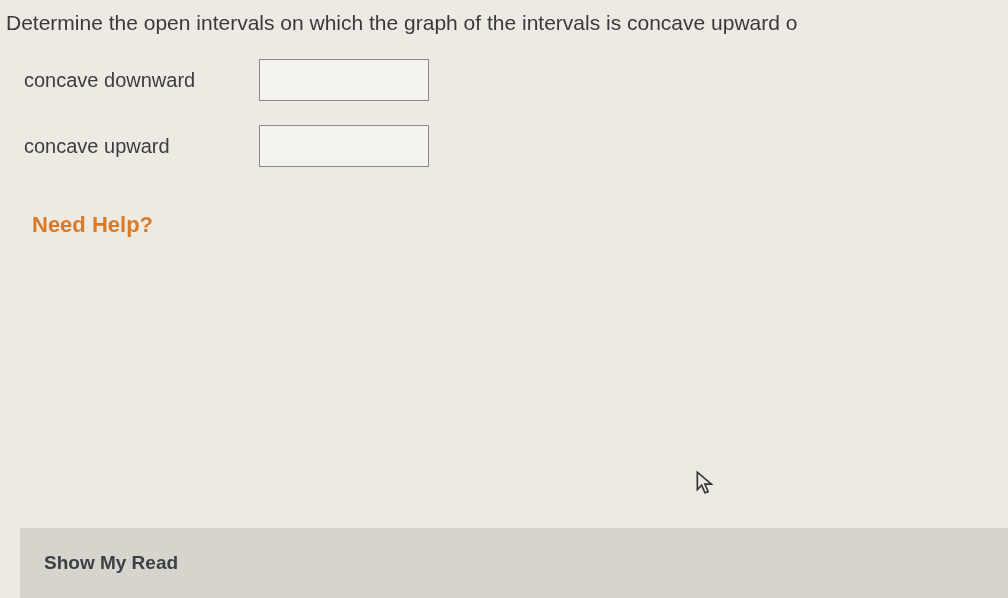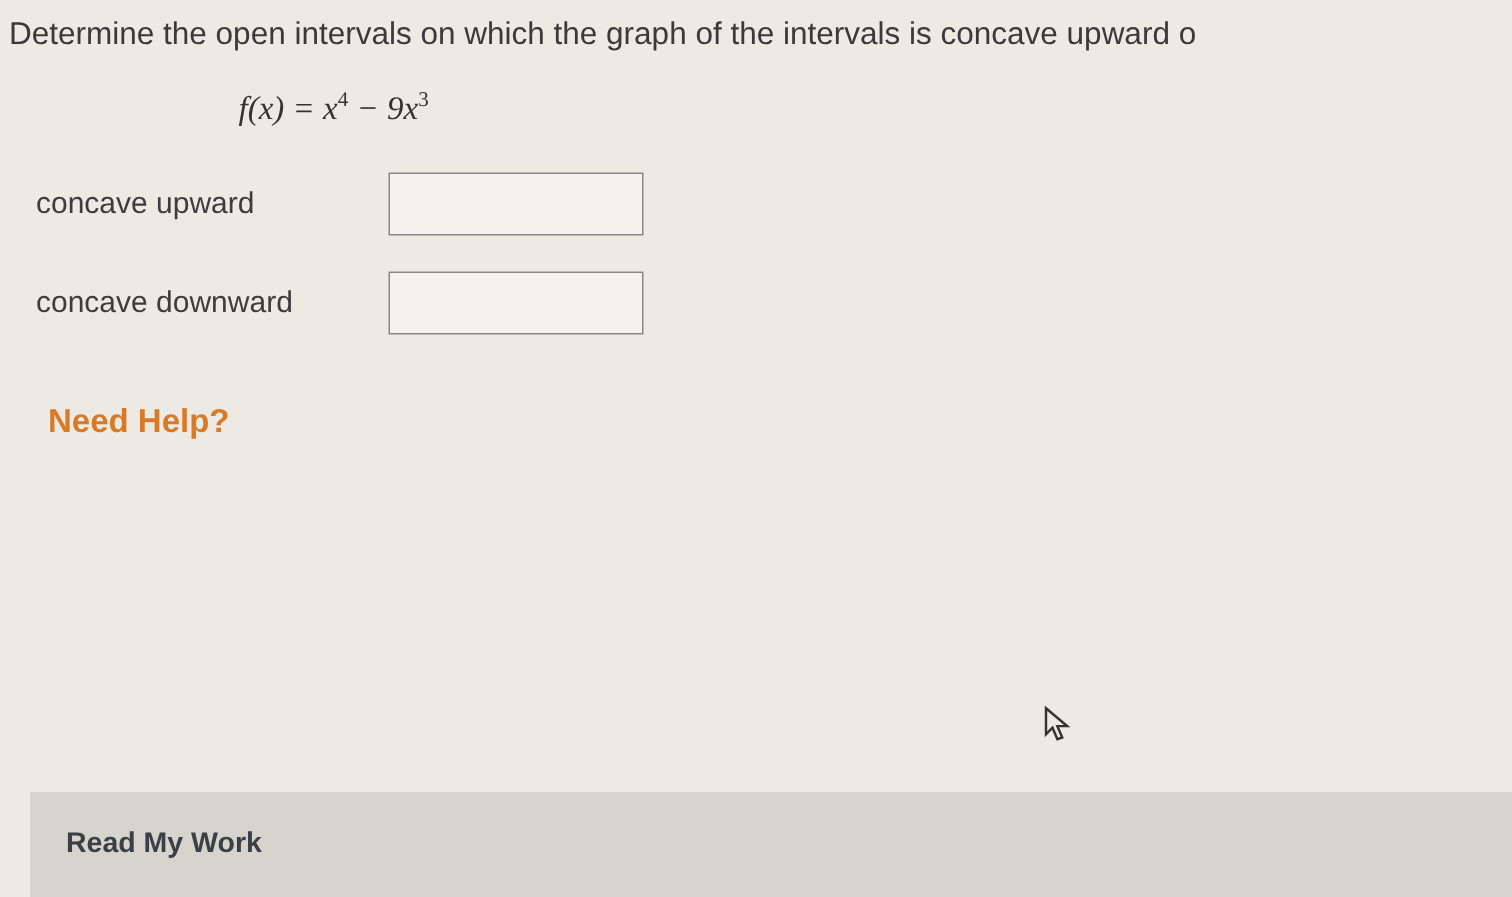--- a/index.html
+++ b/index.html
@@ -116,41 +116,38 @@
     }
   </style>
 </head>
 <body>
 
 <div class="content">
   <div class="question-text">
     <span>Determine the open intervals on which the graph of the intervals is concave upward o</span><br>
   </div>
 
-  <div class="equation-row">
-    <span class="fn">f</span>(<span>x</span>) = <span>x</span><sup>4</sup><span> − </span><span>9</span><span>x</span><sup>3</sup>
+
+  <div class="answer-row">
+    <div class="answer-label">concave downward</div>
+    <input type="text" class="answer-input" value="" style="">
   </div>
 
   <div class="answer-row">
     <div class="answer-label">concave upward</div>
-    <input type="text" class="answer-input" value="" style="">
-  </div>
-
-  <div class="answer-row">
-    <div class="answer-label">concave downward</div>
     <input type="text" class="answer-input" value="" style="">
   </div>
 
   <div class="help-row">
     <span class="help-label">Need Help?</span>
   </div>
 
   <div class="show-work-bar">
     <span class="show-work-label">
-      <span>Read My Work</span>
+      <span>Show My Read</span>
     </span>
   </div>
 
   <div class="cursor-icon">
     <svg viewBox="0 0 20 24">
       <path d="M2 2 L2 18 L6 14 L9 21 L12 20 L9 13 L15 13 Z"></path>
     </svg>
   </div>
 </div>
 

